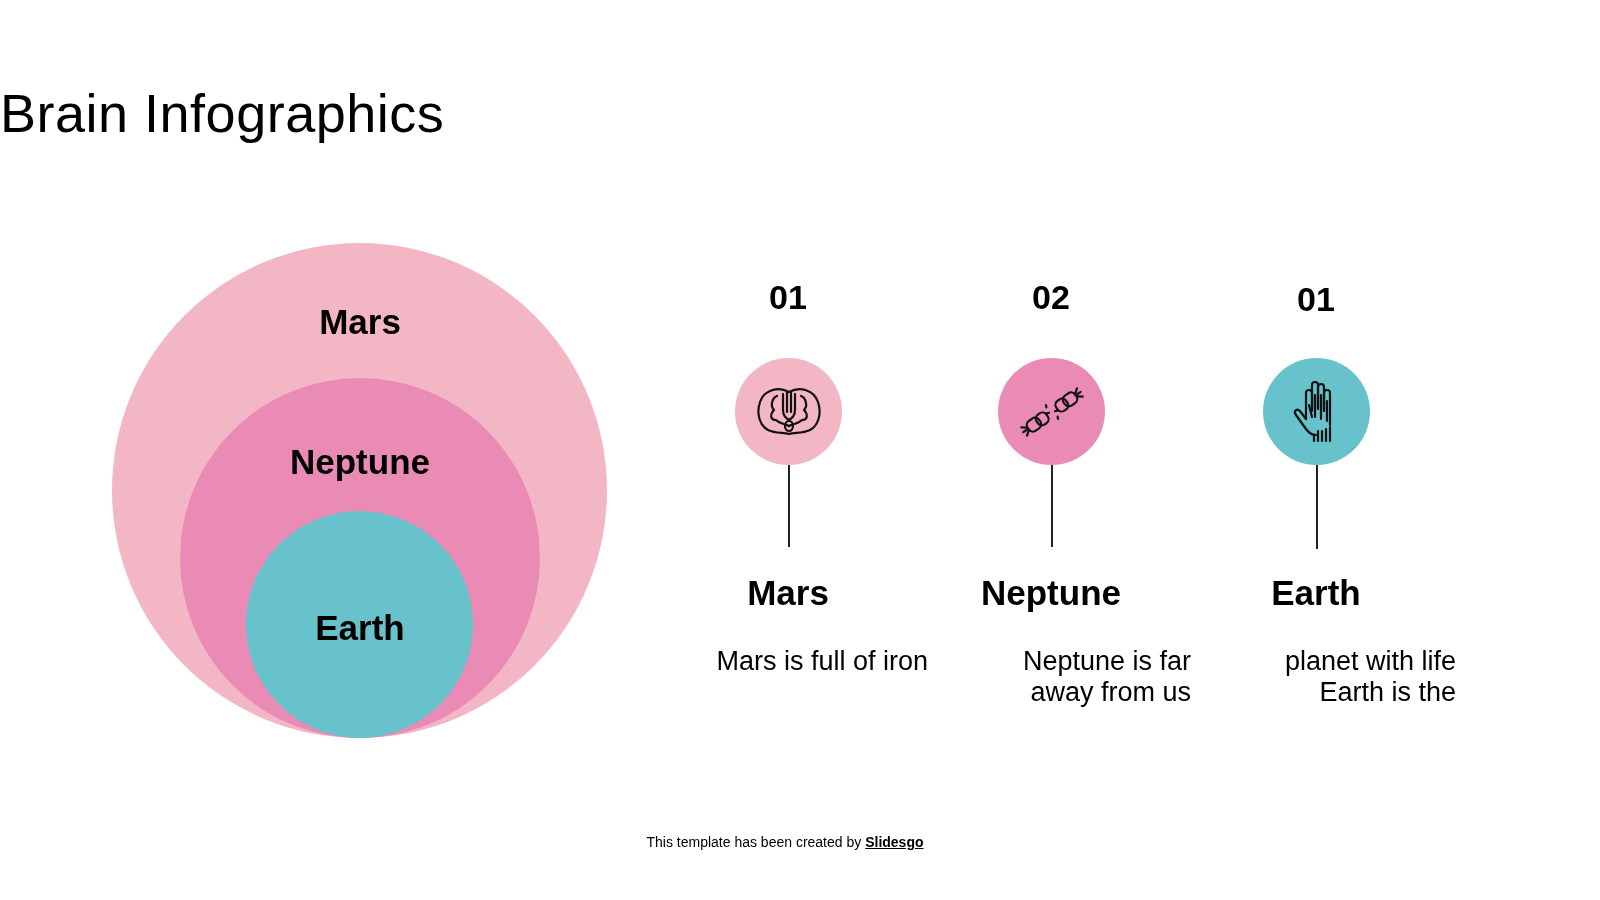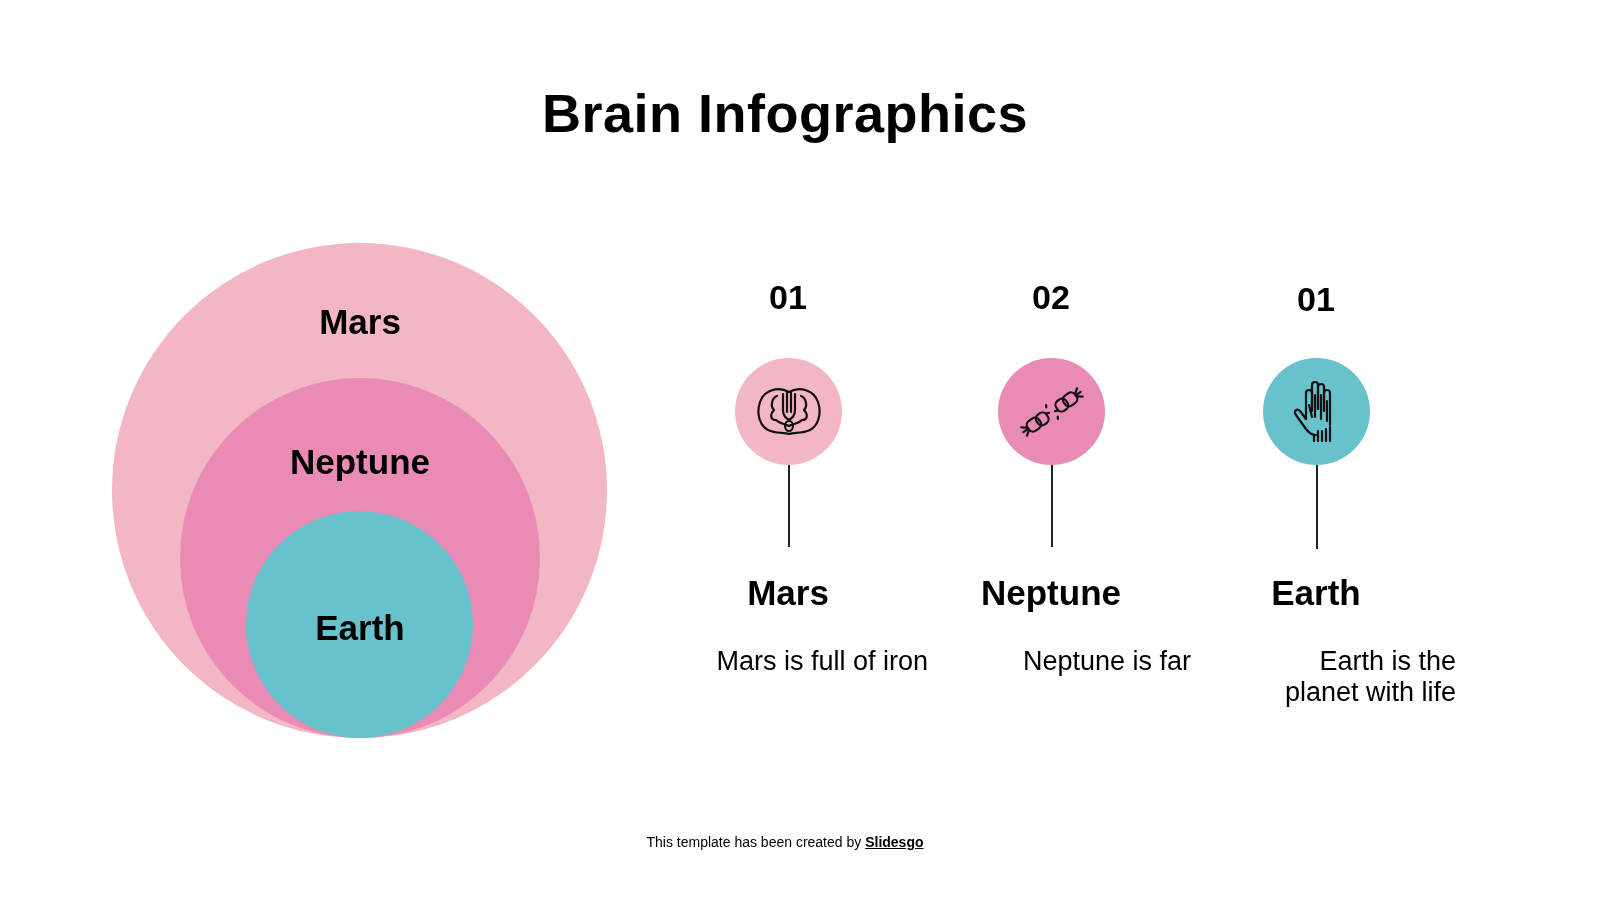--- a/index.html
+++ b/index.html
@@ -1,22 +1,22 @@
 <!DOCTYPE html>
 <html><head>
 <meta charset="utf-8">
 <style>
   html, body { margin: 0; padding: 0; }
   body {
     width: 1600px; height: 900px; background: #ffffff; position: relative; overflow: hidden;
     font-family: "Liberation Sans", "DejaVu Sans", sans-serif; color: #000;
   }
   .title {
-    position: absolute; left: 0; width: 1570px; top: 82px; text-align: center;
-    font-size: 54px; font-weight: bold; letter-spacing: 0.5px;
+    position: absolute; left: 0; width: 1570px; top: 82px; text-align: left;
+    font-size: 54px; font-weight: normal; letter-spacing: 0.5px;
   }
   .circle { position: absolute; border-radius: 50%; }
   .c-mars { left: 112px; top: 243px; width: 495px; height: 495px; background: #f2b6c4; }
   .c-neptune { left: 180px; top: 378px; width: 360px; height: 360px; background: #ea8bb6; }
   .c-earth { left: 246px; top: 511px; width: 227px; height: 227px; background: #67c2cb; }
   .circle-label {
     position: absolute; width: 300px; text-align: center; font-size: 35px; font-weight: bold; left: 210px;
   }
   .col { position: absolute; width: 280px; text-align: center; }
   .num { position: absolute; left: 0; width: 100%; top: 0; font-size: 34px; font-weight: bold; }
@@ -77,39 +77,40 @@
         <path d="M1 30 L5 33 M1 40 L5 37 M0 35 L4 35"></path>
         <path d="M69 30 L65 33 M69 40 L65 37 M70 35 L66 35"></path>
         <path d="M33 28 L34 26 M36 44 L37 42 M32 34 L30 33 M38 36 L40 37"></path>
       </g>
     </svg>
   </div>
   <div class="stem"></div>
   <div class="head">Neptune</div>
   <div class="desc">
     <div>Neptune is far</div>
+    <div>away from us</div>
   </div>
 </div>
 
 <div class="col" style="left:1176px; top:280px;">
   <div class="num">01</div>
   <div class="dot" style="background:#67c2cb; top:78px">
     <svg width="50" height="66" viewBox="0 0 50 66" fill="none" stroke="#111" stroke-width="2.2" stroke-linecap="round" stroke-linejoin="round">
       <path d="M14 40 L14 14 C14 10 20 10 20 14 L20 32"></path>
       <path d="M20 30 L20 6 C20 2 26 2 26 6 L26 30"></path>
       <path d="M26 30 L26 8 C26 4 32 4 32 8 L32 32"></path>
       <path d="M32 32 L32 14 C32 10 38 10 38 14 L38 46"></path>
       <path d="M14 40 L8 32 C5 29 1 32 4 36 L14 50 C17 54 20 56 24 56"></path>
       <path d="M23 16 L23 38 M29 16 L29 40 M35 22 L35 42 M17 26 L20 38"></path>
       <path d="M22 56 L22 62 M26 52 L26 62 M30 52 L30 62 M34 50 L34 62 M38 48 L38 62"></path>
     </svg>
   </div>
   <div class="stem" style="top:185px; height:84px"></div>
   <div class="head" style="top:293px">Earth</div>
   <div class="desc" style="top:366px">
+    <div>planet with life</div>
     <div>Earth is the</div>
-    <div>planet with life</div>
   </div>
 </div>
 
 <div class="footer">
   <span>This template has been created by </span><b>Slidesgo</b>
 </div>
 
 </body></html>

